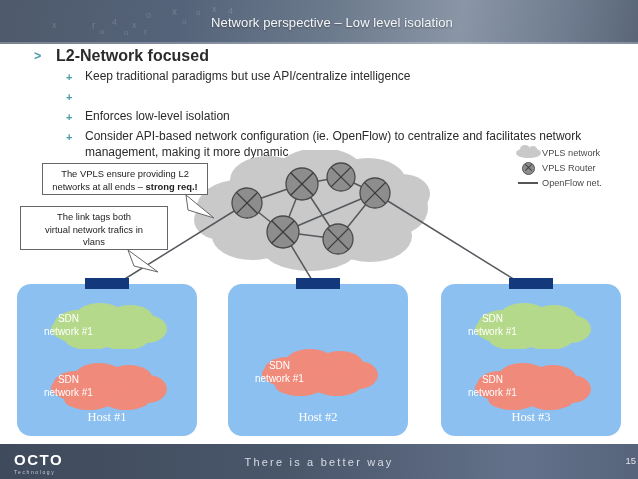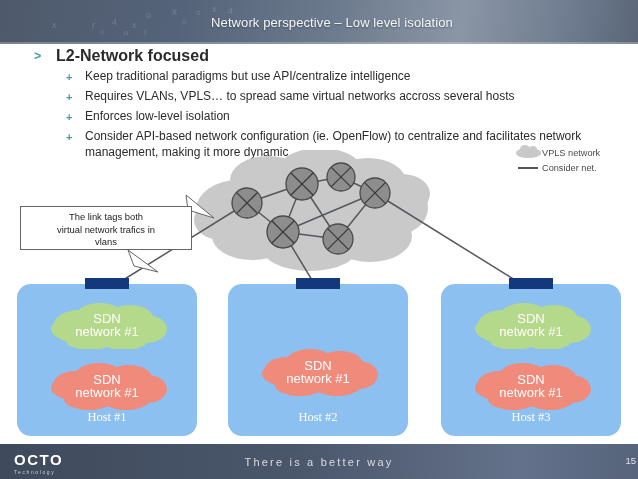--- a/index.html
+++ b/index.html
@@ -53,40 +53,40 @@
   .lline{width:20px;height:2px;background:#555;}
   .ltx{font-size:9.2px;color:#4a4a4a;}
 
   
   .callout{
     position:absolute;background:#fff;border:1px solid #666;
     font-size:9.4px;color:#222;text-align:center;line-height:12.5px;
     box-sizing:border-box;padding:4px 5px;z-index:6;
   }
   .c1{left:42px;top:163px;width:166px;height:32px;}
-  .c2{left:20px;top:206px;width:172px;height:44px;}
+  .c2{left:20px;top:206px;width:148px;height:44px;}
   .callout b{font-weight:bold;}
 
   
   .diagram{position:absolute;left:0;top:150px;width:638px;height:290px;}
 
   
   .host{
     position:absolute;top:284px;width:180px;height:152px;
     background:#8cc0f0;border-radius:14px;
   }
   .h1{left:17px;} .h2{left:228px;} .h3{left:441px;}
   .tab{position:absolute;top:-6px;width:44px;height:11px;background:#13387c;left:68px;z-index:5;}
   .hlabel{
     position:absolute;left:0;bottom:11px;width:100%;text-align:center;
     color:#fff;font-size:12.5px;font-family:Liberation Serif, serif;
   }
   .sdn{position:absolute;left:50%;transform:translateX(-50%);
-       display:flex;align-items:center;justify-content:center;
-       text-align:center;color:#fff;font-size:13px;line-height:13px;}
+       display:flex;align-items:center;justify-content:flex-start;
+       text-align:center;color:#fff;font-size:10px;line-height:13px;}
   .sdn .lbl{position:relative;z-index:3;}
   .blob{position:absolute;inset:0;}
   .green{top:17px;width:126px;height:48px;}
   .red{top:78px;width:126px;height:48px;}
   .red2{top:64px;width:126px;height:48px;}
 
   .footer{
     position:absolute;left:0;top:444px;width:638px;height:35px;
     background:linear-gradient(90deg,#3f4a5c 0%,#4a566a 45%,#63718a 80%,#55627a 100%);
     padding-left:12px;
@@ -127,44 +127,49 @@
     <div class="b1">
       <span class="mk">&gt;</span>
       <span class="tx">L2-Network focused</span>
     </div>
     <div class="b2">
       <span class="mk">+</span>
       <span class="tx">Keep traditional paradigms but use API/centralize intelligence</span>
     </div>
     <div class="b2">
       <span class="mk">+</span>
-      <span class="tx">Requires VLANs, VPLS… to spread same virtual networks accross several hosts</span>
     </div>
     <div class="b2">
       <span class="mk">+</span>
       <span class="tx">Enforces low-level isolation</span>
     </div>
     <div class="b2">
       <span class="mk">+</span>
       <span class="tx">Consider API-based network configuration (ie. OpenFlow) to centralize and facilitates network management, making it more dynamic</span>
     </div>
   </div>
 
   <div class="legend">
     <div class="lrow">
       <span class="lsym">
           <span class="lcloud"></span>
         </span>
       <span class="ltx">VPLS network</span>
     </div>
     <div class="lrow">
       <span class="lsym">
+          <span class="lrouter"></span>
+        </span>
+      <span class="ltx">VPLS Router</span>
+    </div>
+    <div class="lrow">
+      <span class="lsym">
           <span class="lline"></span>
         </span>
-      <span class="ltx">Consider net.</span>
+      <span class="ltx">OpenFlow net.</span>
     </div>
   </div>
 
   <svg class="diagram" viewBox="0 0 638 290">
 
     <g fill="#c9c9c9">
       <ellipse cx="310" cy="62" rx="92" ry="44"></ellipse>
       <ellipse cx="238" cy="60" rx="42" ry="30"></ellipse>
       <ellipse cx="268" cy="30" rx="38" ry="24"></ellipse>
       <ellipse cx="320" cy="20" rx="42" ry="22"></ellipse>
@@ -227,20 +232,24 @@
         <line x1="348.6" y1="78.4" x2="327.4" y2="99.6" stroke="#3c3c3c" stroke-width="1.3"></line>
       </g>
     </g>
 
     <g stroke="#666" stroke-width="1" fill="#fff">
       <polygon points="186,45 214,68 188,60"></polygon>
       <polygon points="128,100 158,122 134,116"></polygon>
     </g>
   </svg>
 
+  <div class="callout c1">
+    <span>The VPLS ensure providing L2</span><br>
+    <span>networks at all ends – </span><b>strong req.!</b>
+  </div>
   <div class="callout c2">
     <span>The link tags both</span><br>
     <span>virtual network trafics in</span><br>
     <span>vlans</span>
   </div>
 
   <div class="host h1">
     <div class="tab"></div>
     <div class="sdn green">
       <svg class="blob" viewBox="0 0 126 48">

